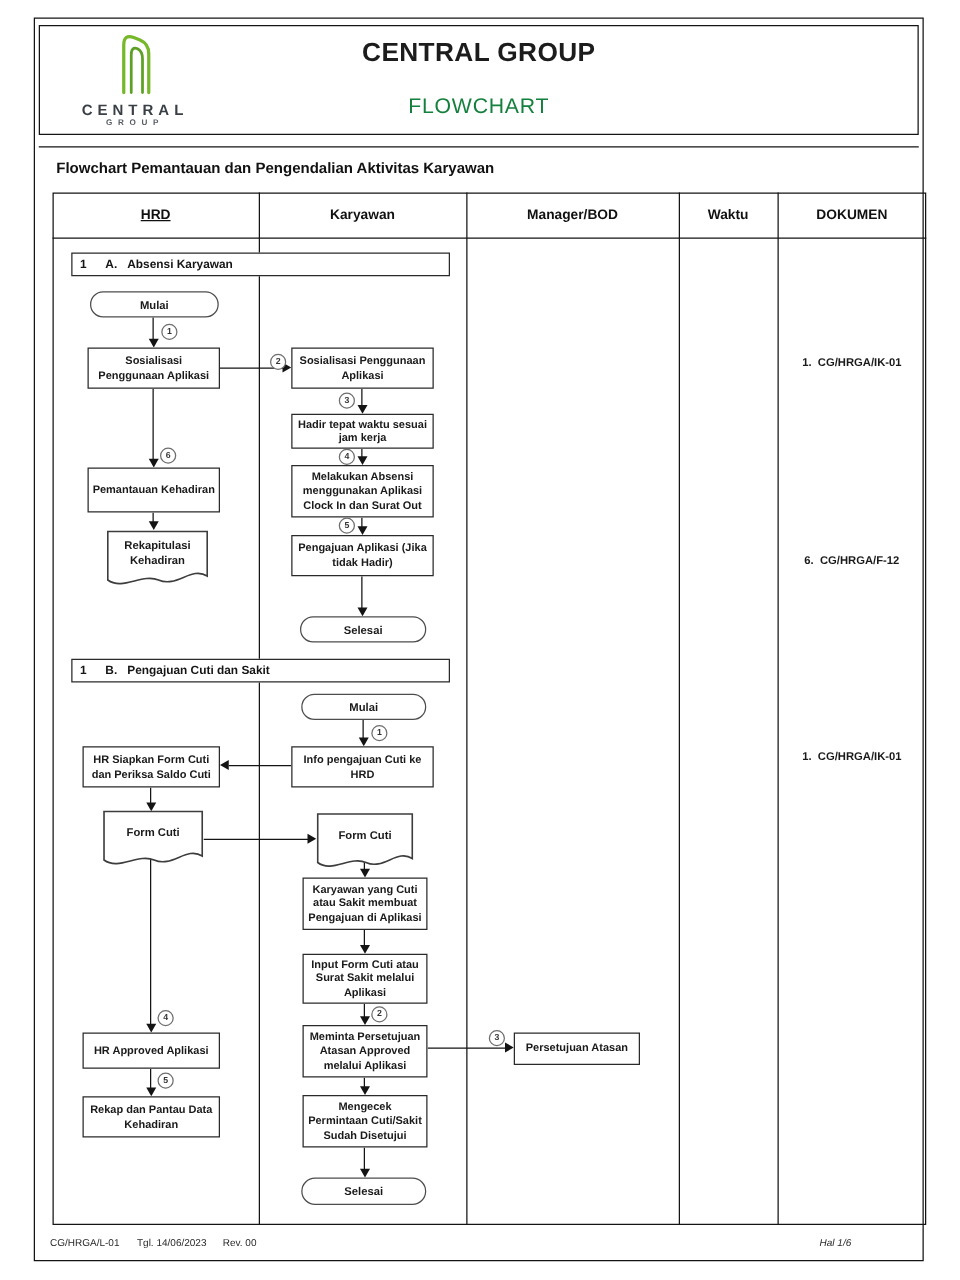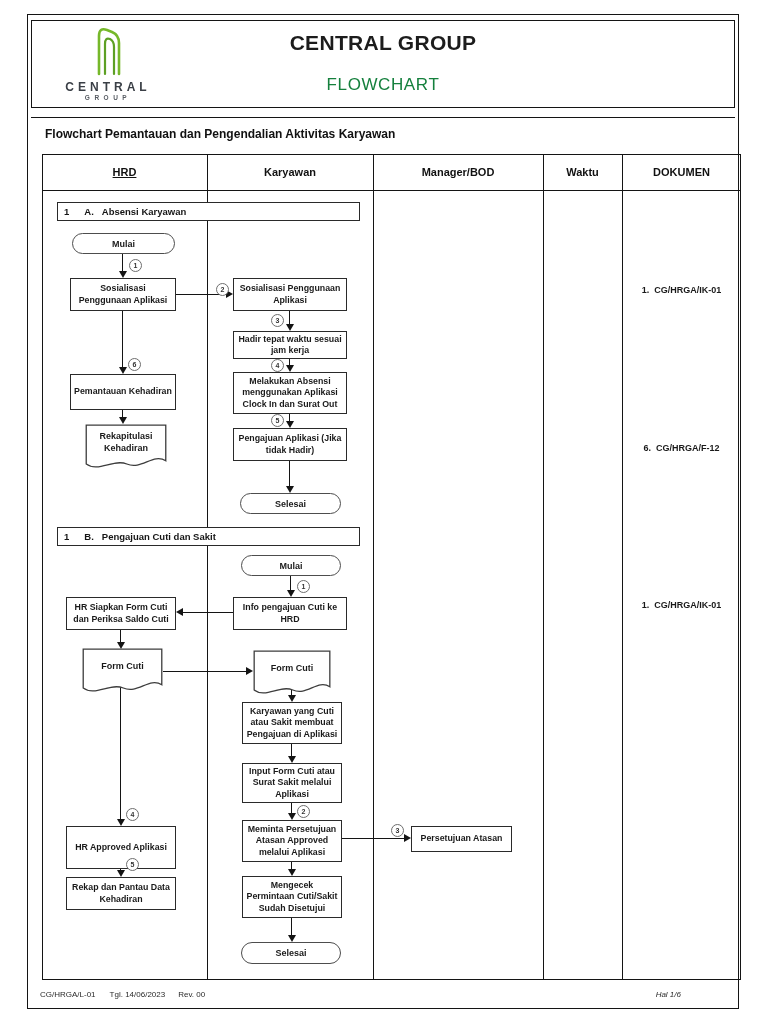--- a/index.html
+++ b/index.html
@@ -211,21 +211,21 @@
 
   <div class="abs vline flowline" style="left:291px;top:918px;height:18px;"></div>
   <div class="abs ah ah-down" style="left:288px;top:935px;"></div>
 
   <div class="abs term" style="left:241px;top:942px;width:100px;height:22px;">Selesai</div>
 
   <div class="abs vline flowline" style="left:120px;top:676px;height:144px;"></div>
   <div class="abs ah ah-down" style="left:117px;top:819px;"></div>
   <div class="abs badge" style="left:126px;top:808px;">4</div>
 
-  <div class="abs proc" style="left:66px;top:826px;width:110px;height:43px;">HR Approved Aplikasi</div>
+  <div class="abs proc" style="left:66px;top:826px;width:110px;height:29px;">HR Approved Aplikasi</div>
 
   <div class="abs vline flowline" style="left:120px;top:855px;height:16px;"></div>
   <div class="abs ah ah-down" style="left:117px;top:870px;"></div>
   <div class="abs badge" style="left:126px;top:858px;">5</div>
 
   <div class="abs proc" style="left:66px;top:877px;width:110px;height:33px;">Rekap dan Pantau Data Kehadiran</div>
 
   <div class="abs dok" style="left:622px;top:600px;width:119px;">1.  CG/HRGA/IK-01</div>
 
   <div class="abs footer" style="left:40px;top:990px;display:flex;">

